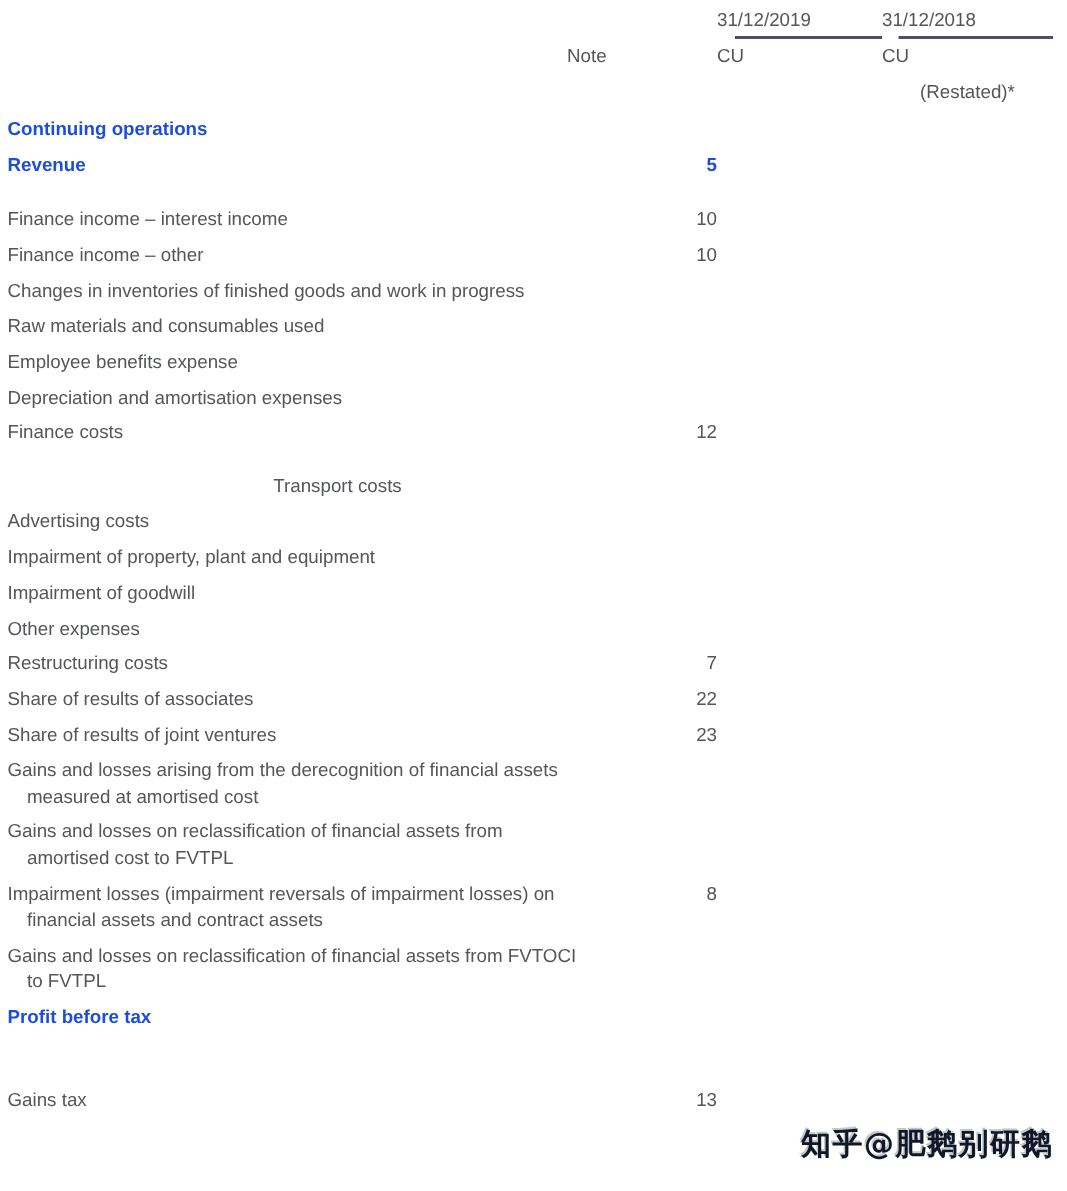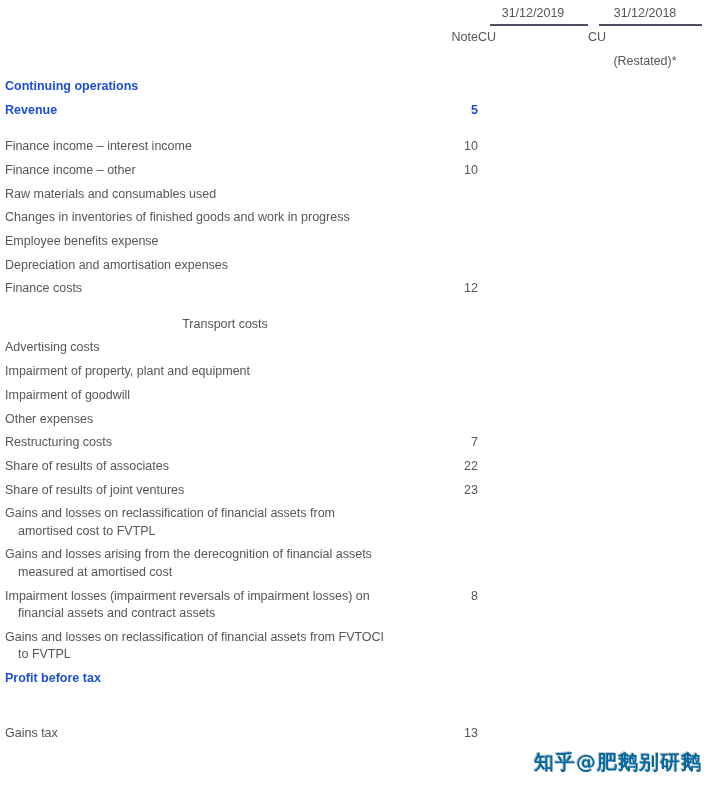--- a/index.html
+++ b/index.html
@@ -2,45 +2,45 @@
 <html><head>
 <meta charset="utf-8">
 <style>
   html,body { margin:0; padding:0; background:#ffffff; }
   .page {
     position:relative; width:711px; height:794px; background:#ffffff;
     font-family:"Liberation Sans", sans-serif;
     font-size:12.5px; color:#54565b; overflow:hidden;
   }
   
-  .hdr-date { position:absolute; top:6px; text-align:center; }
+  .hdr-date { position:absolute; top:6px; text-align:left; }
   .hdr-date.y2019 { left:478px; width:110px; }
   .hdr-date.y2018 { left:588px; width:114px; }
   .hdr-rule { position:absolute; top:24px; height:0; border-top:2px solid #4e5062; }
   .hdr-rule.r2019 { left:490px; width:98px; }
   .hdr-rule.r2018 { left:599px; width:103px; }
-  .hdr-note { position:absolute; top:30px; left:378px; width:100px; text-align:right; }
+  .hdr-note { position:absolute; top:30px; left:378px; width:100px; }
   .hdr-cu   { position:absolute; top:30px; text-align:left; }
   .hdr-cu.c2019 { left:478px; width:110px; }
   .hdr-cu.c2018 { left:588px; width:114px; }
   .hdr-restated { position:absolute; top:54px; left:588px; width:114px; text-align:center; }
   
   .rows { position:absolute; top:78px; left:5px; width:702px; }
   .row { display:grid; grid-template-columns:440px 33px 110px 114px; margin-bottom:6.3px; }
   .row .label div { line-height:17.4px; }
   .row .label .l2 { padding-left:13px; }
   .row .note { text-align:right; line-height:17.4px; }
   .row .v { min-height:17.4px; }
   .row.bold { color:#1d4ed8; font-weight:bold; }
   .row.rule .v { border-bottom:1.5px solid #8f8f8f; }
   
   .watermark {
     position:absolute; top:749px; right:9px;
     font-size:20px; font-weight:bold; letter-spacing:1px;
-    color:#0369a1;
+    color:#0f172a;
     text-shadow:-1px -1px 0 #c6c6c6, 1px 1px 0 #ffffff;
     font-family:"DejaVu Sans", sans-serif;
     white-space:nowrap;
   }
 </style>
 </head>
 <body>
 
 <div class="page">
 
@@ -81,36 +81,36 @@
       <div class="row">
         <div class="label">
           <div>Finance income – other</div>
         </div>
         <div class="note">10</div>
         <div class="v"></div>
         <div class="v"></div>
       </div>
       <div class="row">
         <div class="label">
+          <div>Changes in inventories of finished goods and work in progress</div>
+        </div>
+        <div class="note"></div>
+        <div class="v"></div>
+        <div class="v"></div>
+      </div>
+      <div class="row">
+        <div class="label">
           <div>Raw materials and consumables used</div>
         </div>
         <div class="note"></div>
         <div class="v"></div>
         <div class="v"></div>
       </div>
       <div class="row">
         <div class="label">
-          <div>Changes in inventories of finished goods and work in progress</div>
-        </div>
-        <div class="note"></div>
-        <div class="v"></div>
-        <div class="v"></div>
-      </div>
-      <div class="row">
-        <div class="label">
           <div>Employee benefits expense</div>
         </div>
         <div class="note"></div>
         <div class="v"></div>
         <div class="v"></div>
       </div>
       <div class="row">
         <div class="label">
           <div>Depreciation and amortisation expenses</div>
         </div>
@@ -180,43 +180,43 @@
         </div>
         <div class="note">22</div>
         <div class="v"></div>
         <div class="v"></div>
       </div>
       <div class="row">
         <div class="label">
           <div>Share of results of joint ventures</div>
         </div>
         <div class="note">23</div>
+        <div class="v"></div>
+        <div class="v"></div>
+      </div>
+      <div class="row">
+        <div class="label">
+          <div>Gains and losses arising from the derecognition of financial assets</div>
+          <div class="l2">measured at amortised cost</div>
+        </div>
+        <div class="note"></div>
         <div class="v"></div>
         <div class="v"></div>
       </div>
       <div class="row">
         <div class="label">
           <div>Gains and losses on reclassification of financial assets from</div>
           <div class="l2">amortised cost to FVTPL</div>
         </div>
         <div class="note"></div>
         <div class="v"></div>
         <div class="v"></div>
       </div>
       <div class="row">
         <div class="label">
-          <div>Gains and losses arising from the derecognition of financial assets</div>
-          <div class="l2">measured at amortised cost</div>
-        </div>
-        <div class="note"></div>
-        <div class="v"></div>
-        <div class="v"></div>
-      </div>
-      <div class="row">
-        <div class="label">
           <div>Impairment losses (impairment reversals of impairment losses) on</div>
           <div class="l2">financial assets and contract assets</div>
         </div>
         <div class="note">8</div>
         <div class="v"></div>
         <div class="v"></div>
       </div>
       <div class="row">
         <div class="label">
           <div>Gains and losses on reclassification of financial assets from FVTOCI</div>

